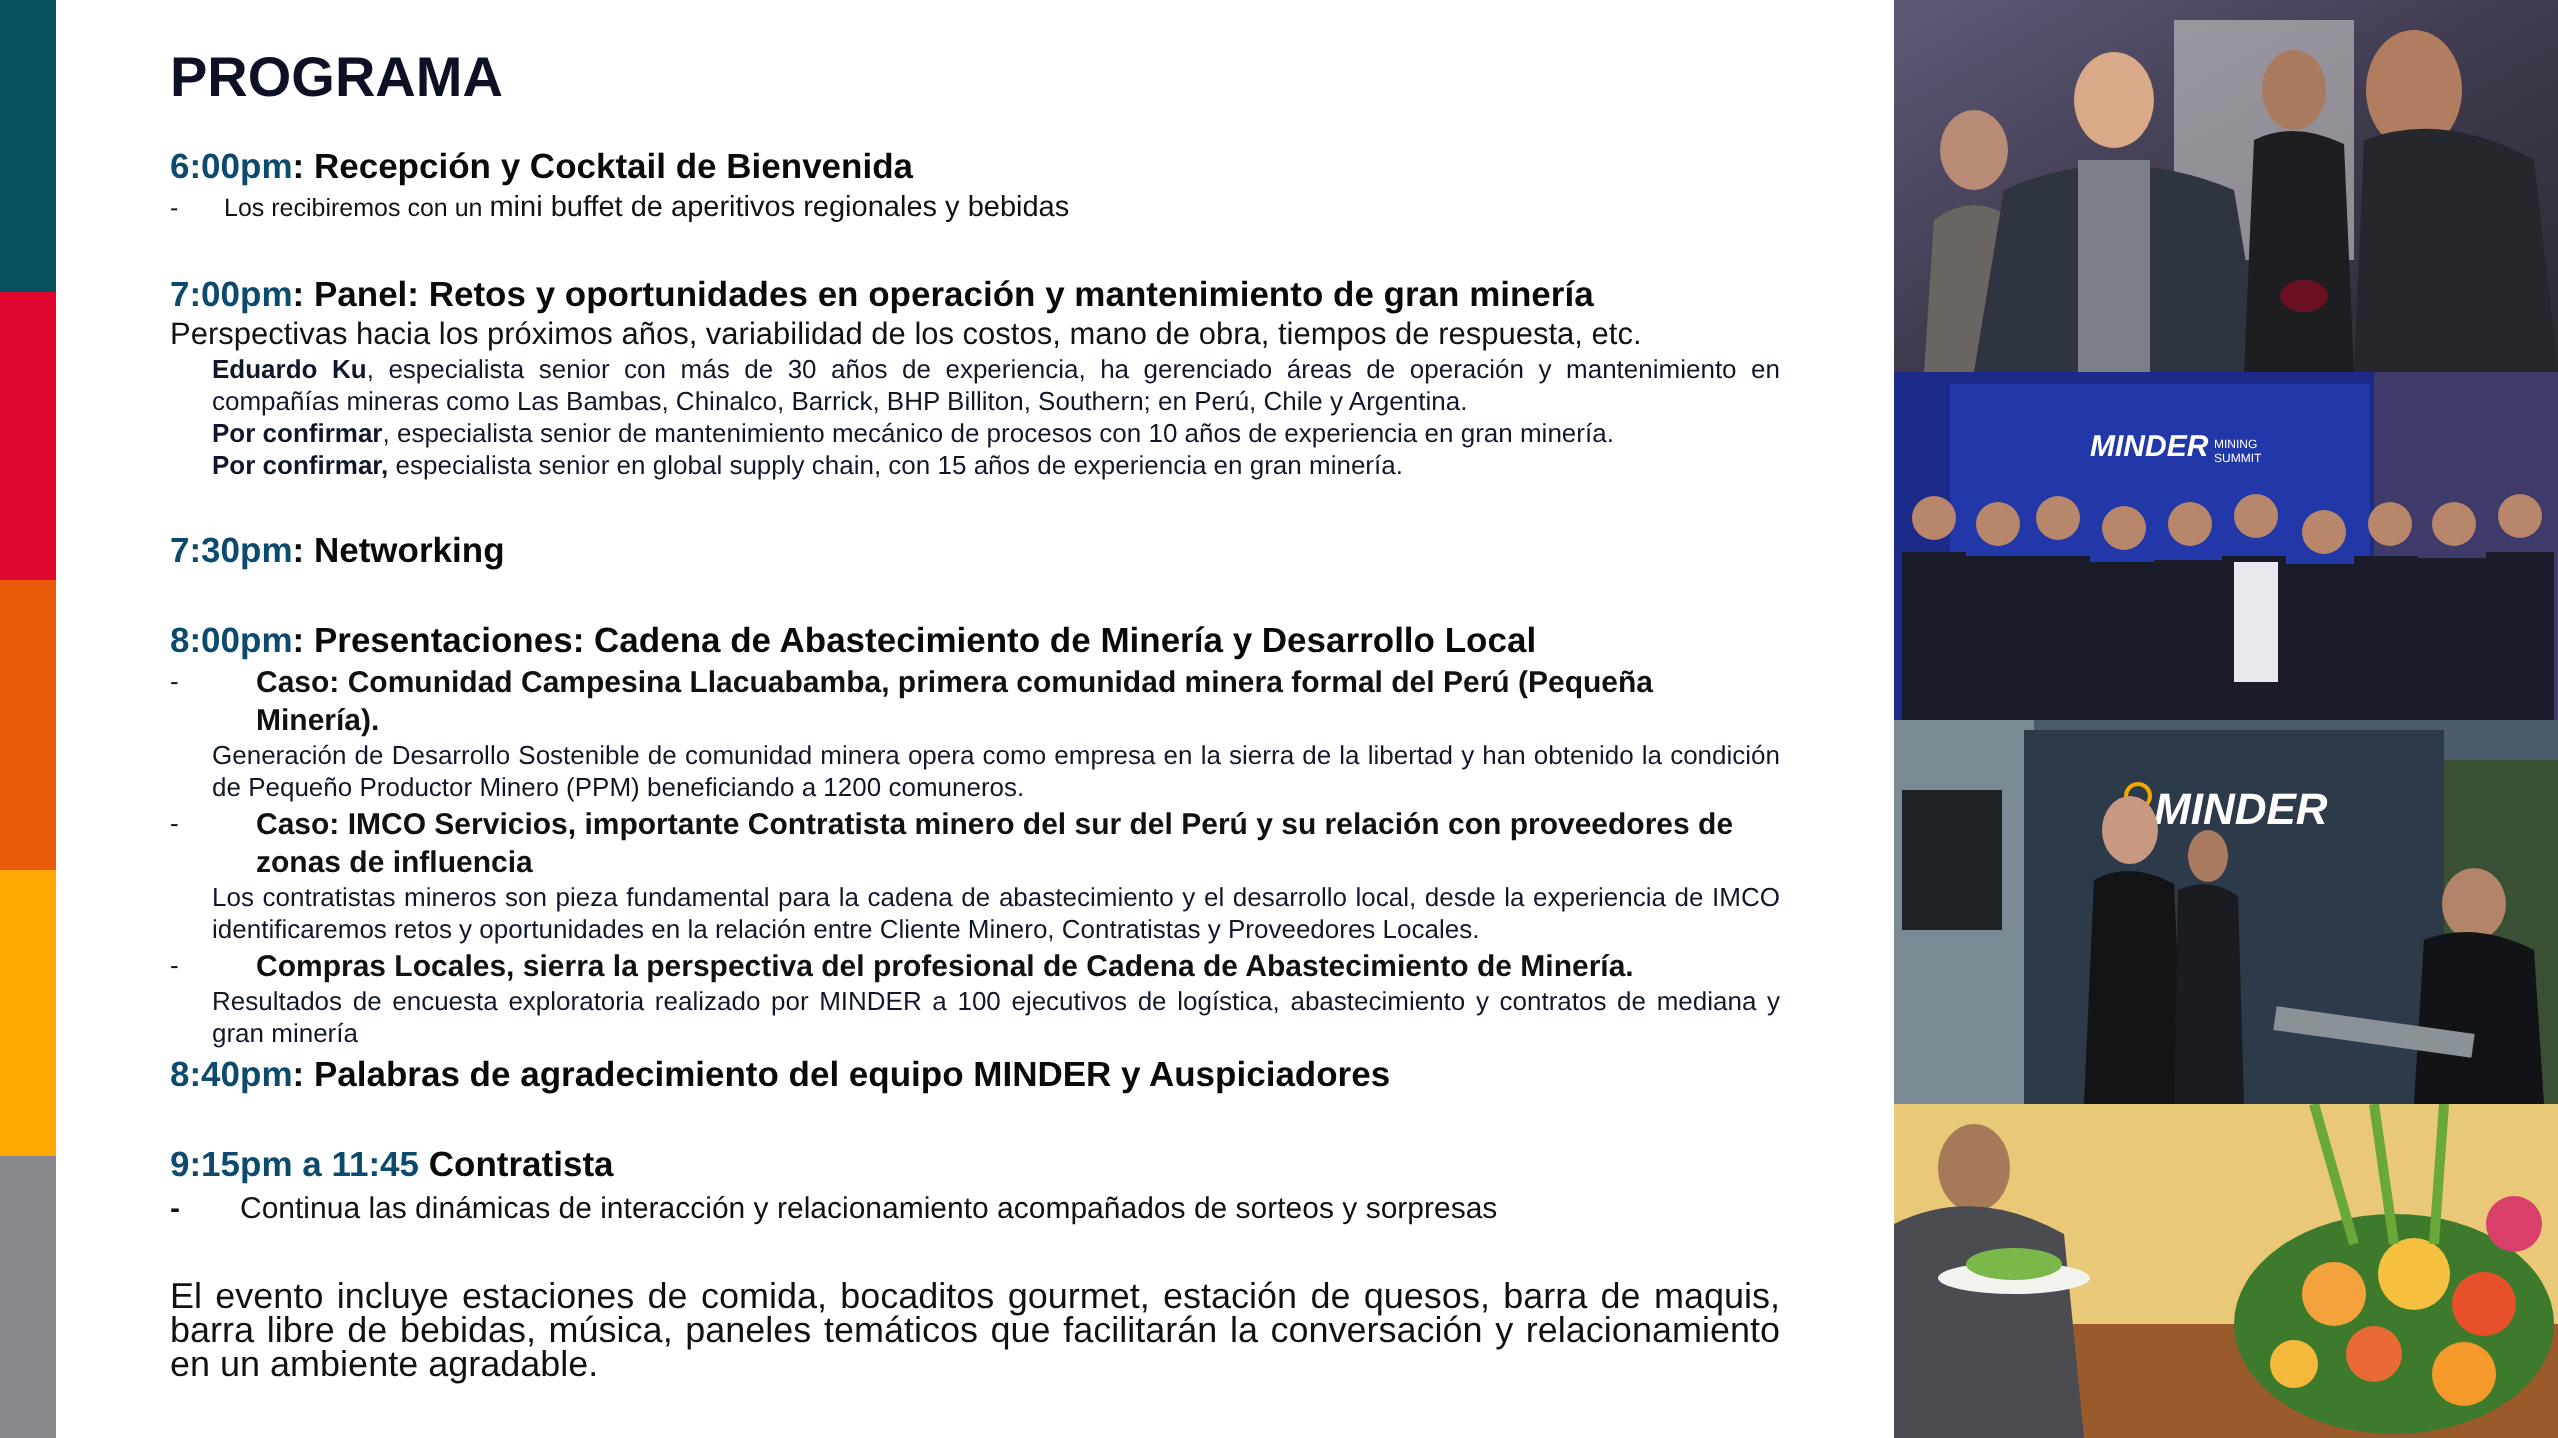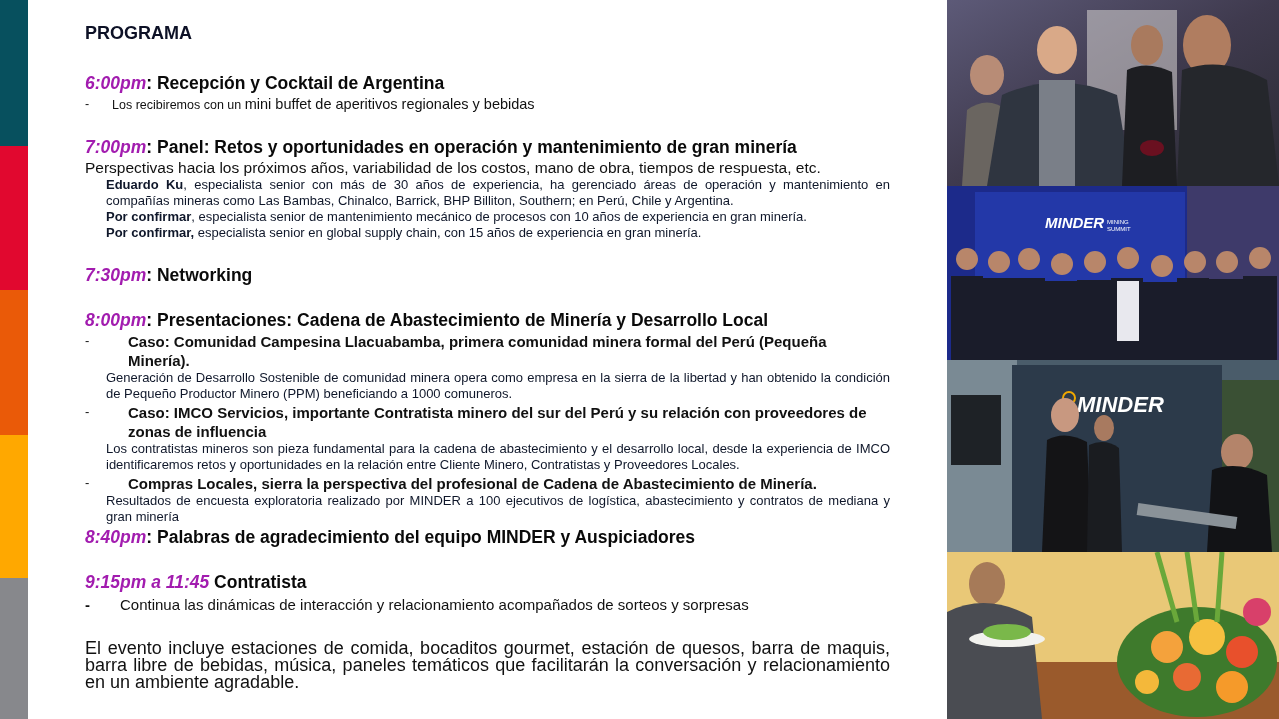--- a/index.html
+++ b/index.html
@@ -2,25 +2,25 @@
 <html><head>
 <meta charset="utf-8">
 <style>
   * { margin: 0; padding: 0; box-sizing: border-box; }
   html, body { width: 1279px; height: 719px; overflow: hidden; background: #ffffff; }
   body { position: relative; font-family: "Liberation Sans", sans-serif; color: #111; }
 
   .stripe { position: absolute; left: 0; width: 28px; }
 
   .content { position: absolute; left: 85px; top: 0; width: 805px; }
-  .title { position: absolute; top: 23px; left: 0; font-size: 18px; font-weight: bold; color: #0d1126; }
+  .title { position: absolute; top: 23px; left: 0; font-size: 28px; font-weight: bold; color: #0d1126; }
 
   .sec { position: absolute; left: 0; width: 805px; }
   .head { font-size: 17.5px; font-weight: bold; color: #0a0a0a; white-space: nowrap; line-height: 21px; }
-  .time { color: #a21caf; font-style: italic; }
+  .time { color: #0c4a6e; }
   .bullet-row { position: relative; font-size: 14.5px; line-height: 18px; }
   .dash { position: absolute; left: 0; top: 0; width: 20px; }
   .small { font-size: 12.5px; }
   .sub { margin-left: 21px; font-size: 13px; line-height: 16px; text-align: justify; color: #0f172a; }
   .case { margin-left: 43px; font-size: 15px; font-weight: bold; line-height: 19px; }
   .casedash { position: absolute; left: 0; top: 0; font-size: 13px; }
   .lead { font-size: 15.5px; line-height: 19px; }
   .foot { font-size: 18px; line-height: 17px; text-align: justify; }
 
   .photos { position: absolute; left: 947px; top: 0; width: 332px; height: 719px; }
@@ -34,21 +34,21 @@
 <div class="stripe" style="top:146px;height:144px;background:#e1082f"></div>
 <div class="stripe" style="top:290px;height:145px;background:#ea5a08"></div>
 <div class="stripe" style="top:435px;height:143px;background:#ffa800"></div>
 <div class="stripe" style="top:578px;height:141px;background:#87888c"></div>
 
 <div class="content">
   <div class="title">PROGRAMA</div>
 
   <div class="sec" style="top:73px">
     <div class="head">
-      <span class="time">6:00pm</span><span>: Recepción y Cocktail de Argentina</span>
+      <span class="time">6:00pm</span><span>: Recepción y Cocktail de Bienvenida</span>
     </div>
     <div class="bullet-row" style="margin-top:1px;padding-left:27px">
       <span class="dash small">-</span>
       <span class="small">Los recibiremos con un </span><span>mini buffet de aperitivos regionales y bebidas</span>
     </div>
   </div>
 
   <div class="sec" style="top:137px">
     <div class="head">
       <span class="time">7:00pm</span><span>: Panel: Retos y oportunidades en operación y mantenimiento de gran minería</span>
@@ -65,21 +65,21 @@
     </div>
   </div>
 
   <div class="sec" style="top:310px">
     <div class="head">
       <span class="time">8:00pm</span><span>: Presentaciones: Cadena de Abastecimiento de Minería y Desarrollo Local</span>
     </div>
     <div class="bullet-row" style="margin-top:1px">
       <span class="casedash">-</span>
       <div class="case">Caso: Comunidad Campesina Llacuabamba, primera comunidad minera formal del Perú (Pequeña Minería).</div>
-      <div class="sub">Generación de Desarrollo Sostenible de comunidad minera opera como empresa en la sierra de la libertad y han obtenido la condición de Pequeño Productor Minero (PPM) beneficiando a 1000 comuneros.</div>
+      <div class="sub">Generación de Desarrollo Sostenible de comunidad minera opera como empresa en la sierra de la libertad y han obtenido la condición de Pequeño Productor Minero (PPM) beneficiando a 1200 comuneros.</div>
     </div>
     <div class="bullet-row" style="margin-top:1px">
       <span class="casedash">-</span>
       <div class="case">Caso: IMCO Servicios, importante Contratista minero del sur del Perú y su relación con proveedores de zonas de influencia</div>
       <div class="sub">Los contratistas mineros son pieza fundamental para la cadena de abastecimiento y el desarrollo local, desde la experiencia de IMCO identificaremos retos y oportunidades en la relación entre Cliente Minero, Contratistas y Proveedores Locales.</div>
     </div>
     <div class="bullet-row" style="margin-top:1px">
       <span class="casedash">-</span>
       <div class="case">Compras Locales, sierra la perspectiva del profesional de Cadena de Abastecimiento de Minería.</div>
       <div class="sub">Resultados de encuesta exploratoria realizado por MINDER a 100 ejecutivos de logística, abastecimiento y contratos de mediana y gran minería</div>

